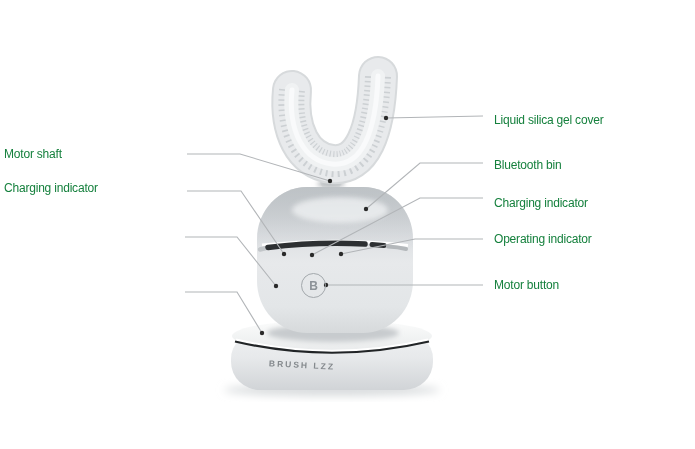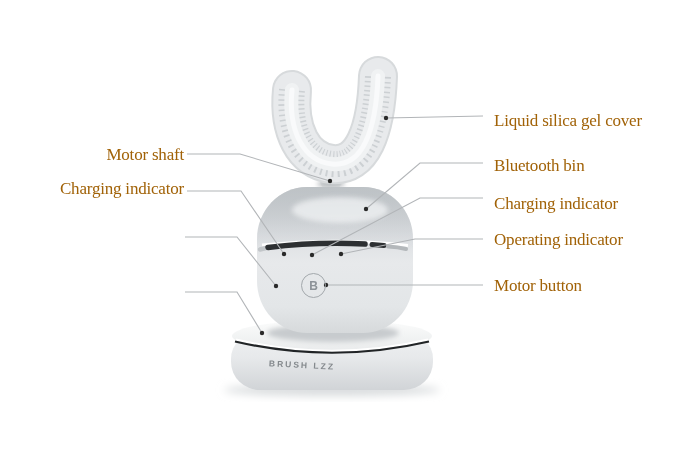--- a/index.html
+++ b/index.html
@@ -7,28 +7,27 @@
     position: relative;
     width: 695px;
     height: 449px;
     background: #ffffff;
     overflow: hidden;
     font-family: "Liberation Sans", sans-serif;
   }
   .stage svg { position: absolute; left: 0; top: 0; }
   .label {
     position: absolute;
-    font-size: 17px;
+    font-size: 12px;
     line-height: 21px;
     letter-spacing: -0.2px;
-    color: #a16207;
+    color: #15803d;
     white-space: nowrap;
-    font-family: Liberation Serif, serif;
   }
-  .label.left  { left: 16px; width: 168px; text-align: right; }
+  .label.left  { left: 4px; width: 168px; }
   .label.right { left: 494px; text-align: left; }
   .logo-b {
     position: absolute;
     left: 301px; top: 273px;
     width: 23px; height: 23px;
     border: 1.5px solid #a3a8ac;
     border-radius: 50%;
     display: flex; align-items: center; justify-content: center;
     font-size: 12px; font-weight: bold; color: #8c9297;
   }

